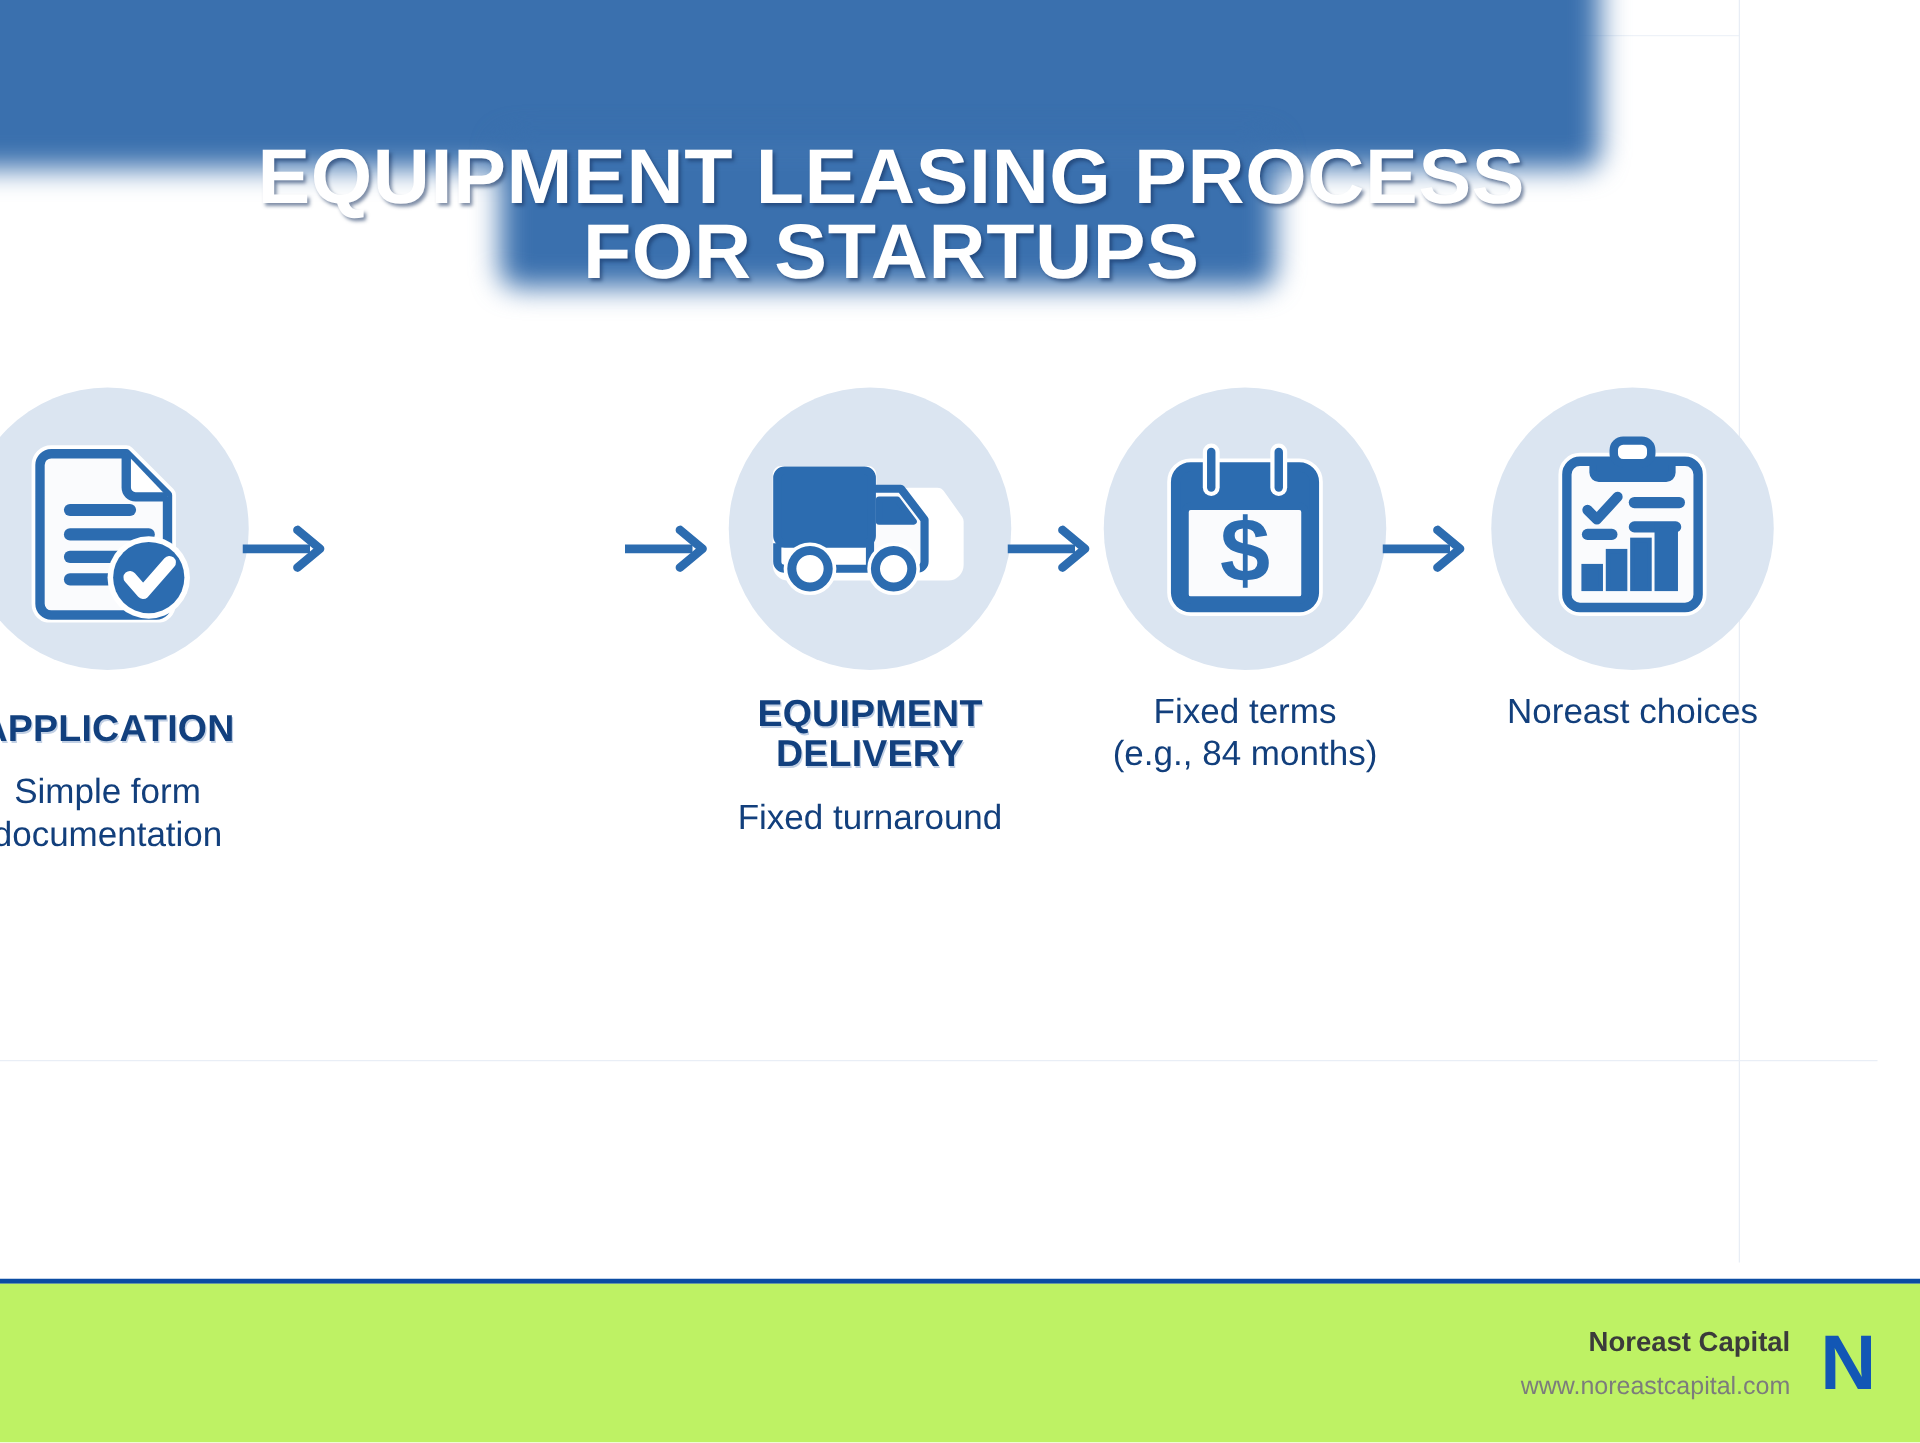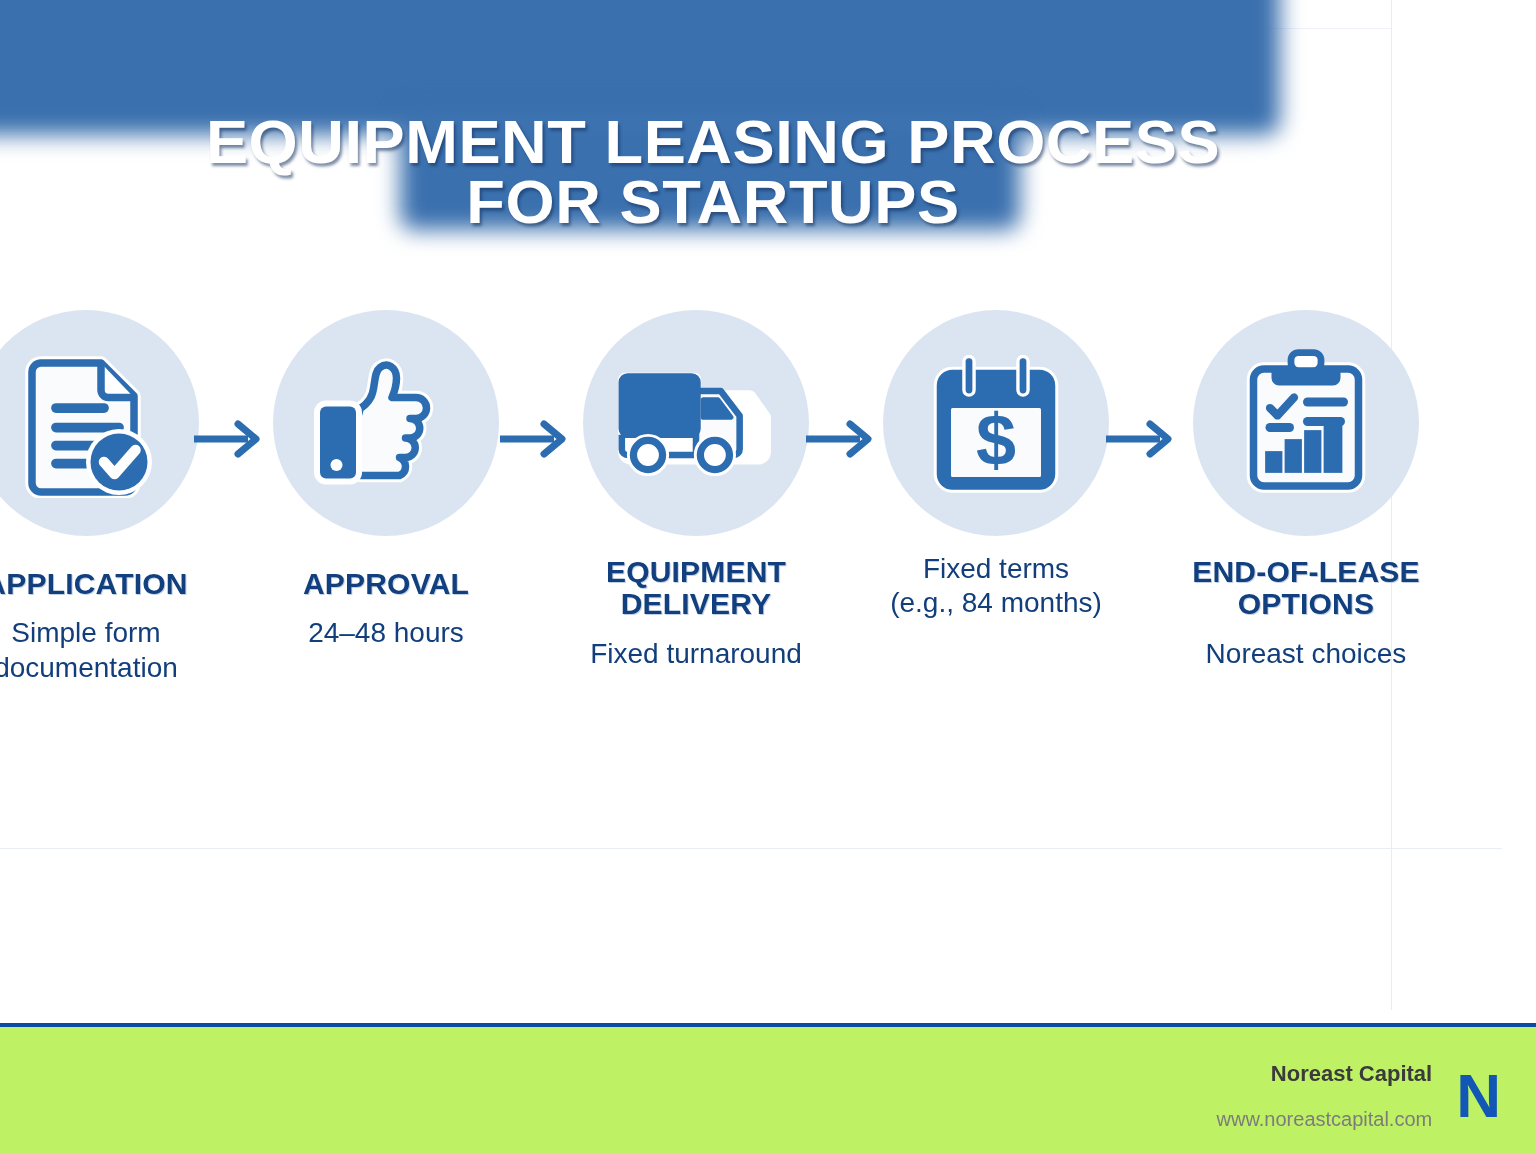--- a/index.html
+++ b/index.html
@@ -131,21 +131,21 @@
   }
   .footer-inner {
     position:absolute; right:36px; top:33px;
     display:flex; align-items:center; gap:24px;
   }
   .footer-text { text-align:right; }
   .brand-name {
     font-size:22px; font-weight:bold; color:#3b3b3b; line-height:1.25;
   }
   .brand-url {
-    font-size:20px; color:#7c7c7c; line-height:1.35; margin-top:18px;
+    font-size:20px; color:#7c7c7c; line-height:1.35; margin-top:8px;
   }
   .brand-logo {
     font-size:62px; font-weight:bold; color:#1257b5;
     line-height:.85; letter-spacing:-1px;
   }
 </style>
 </head>
 <body>
 
 <div class="page">
@@ -184,39 +184,20 @@
             <circle cx="72" cy="76" r="19" fill="#2c6cb0"></circle>
             <path d="M62 76 l7 8 l14 -16" fill="none" stroke="#ffffff" stroke-width="7" stroke-linecap="round" stroke-linejoin="round"></path>
           </svg>
         </span>
       </div>
       <div class="step-title">APPLICATION</div>
       <div class="step-desc">Simple form
 documentation</div>
     </div>
 
-    <div class="step s2">
-      <div class="circle">
-        <span>
-          <svg width="150" height="150" viewBox="0 0 100 100">
-            <path d="M33 40 c0 0 6 -3 8 -10 c2 -7 1 -14 5 -17 c5 -4 11 0 11 7 c0 6 -3 13 -3 13 h16
-                     a7 7 0 0 1 0 14 h-4 a6.5 6.5 0 0 1 0 13 h-3 a6.5 6.5 0 0 1 0 13 h-4
-                     a6.5 6.5 0 0 1 0 12 h-26 c-6 0 -9 -3 -12 -5 z" fill="#fafbfd" stroke="#ffffff" stroke-width="9" stroke-linejoin="round"></path>
-            <path d="M33 40 c0 0 6 -3 8 -10 c2 -7 1 -14 5 -17 c5 -4 11 0 11 7 c0 6 -3 13 -3 13 h16
-                     a7 7 0 0 1 0 14 h-4 a6.5 6.5 0 0 1 0 13 h-3 a6.5 6.5 0 0 1 0 13 h-4
-                     a6.5 6.5 0 0 1 0 12 h-26 c-6 0 -9 -3 -12 -5 z" fill="#fafbfd" stroke="#2c6cb0" stroke-width="5" stroke-linejoin="round"></path>
-            <rect x="6" y="39" width="24" height="48" rx="4" fill="#ffffff" stroke="#ffffff" stroke-width="8"></rect>
-            <rect x="6" y="39" width="24" height="48" rx="4" fill="#2c6cb0"></rect>
-            <circle cx="17" cy="78" r="4" fill="#ffffff"></circle>
-          </svg>
-        </span>
-      </div>
-      <div class="step-title">APPROVAL</div>
-      <div class="step-desc">24–48 hours</div>
-    </div>
 
     <div class="step s3">
       <div class="circle">
         <span>
           <svg width="160" height="130" viewBox="0 0 110 80">
             <g stroke="#ffffff" stroke-width="9" fill="#ffffff" stroke-linejoin="round">
               <path d="M6 10 h48 v40 h22 l14 -18 h-14 v-10 h16 l10 14 v24 a4 4 0 0 1 -4 4 h-88 a4 4 0 0 1 -4 -4 z"></path>
             </g>
             <path d="M54 18 l0 32 h22 l-12 -17 h12 l0 -15 z" fill="#fafbfd"></path>
             <path d="M55 18 h17 l13 17 v23 a4 4 0 0 1 -4 4 h-26 z" fill="#fafbfd" stroke="#2c6cb0" stroke-width="4.5" stroke-linejoin="round"></path>
@@ -275,22 +256,20 @@
             </g>
             <g fill="#2c6cb0" stroke="#2c6cb0" stroke-width="2.5">
               <rect x="19" y="70" width="9" height="12"></rect>
               <rect x="32" y="62" width="9" height="20"></rect>
               <rect x="45" y="56" width="9" height="26"></rect>
               <rect x="58" y="48" width="10" height="34"></rect>
             </g>
           </svg>
         </span>
       </div>
-      <div class="step-title">END-OF-LEASE
-OPTIONS</div>
       <div class="step-desc">Noreast choices</div>
     </div>
   </div>
 
   <div class="arrow a1">
     <svg width="70" height="42" viewBox="0 0 70 42">
       <line x1="0" y1="21" x2="54" y2="21" stroke="#2c6cb0" stroke-width="7"></line>
       <polyline points="44,6 62,21 44,36" fill="none" stroke="#2c6cb0" stroke-width="7" stroke-linecap="round" stroke-linejoin="round"></polyline>
     </svg>
   </div>

